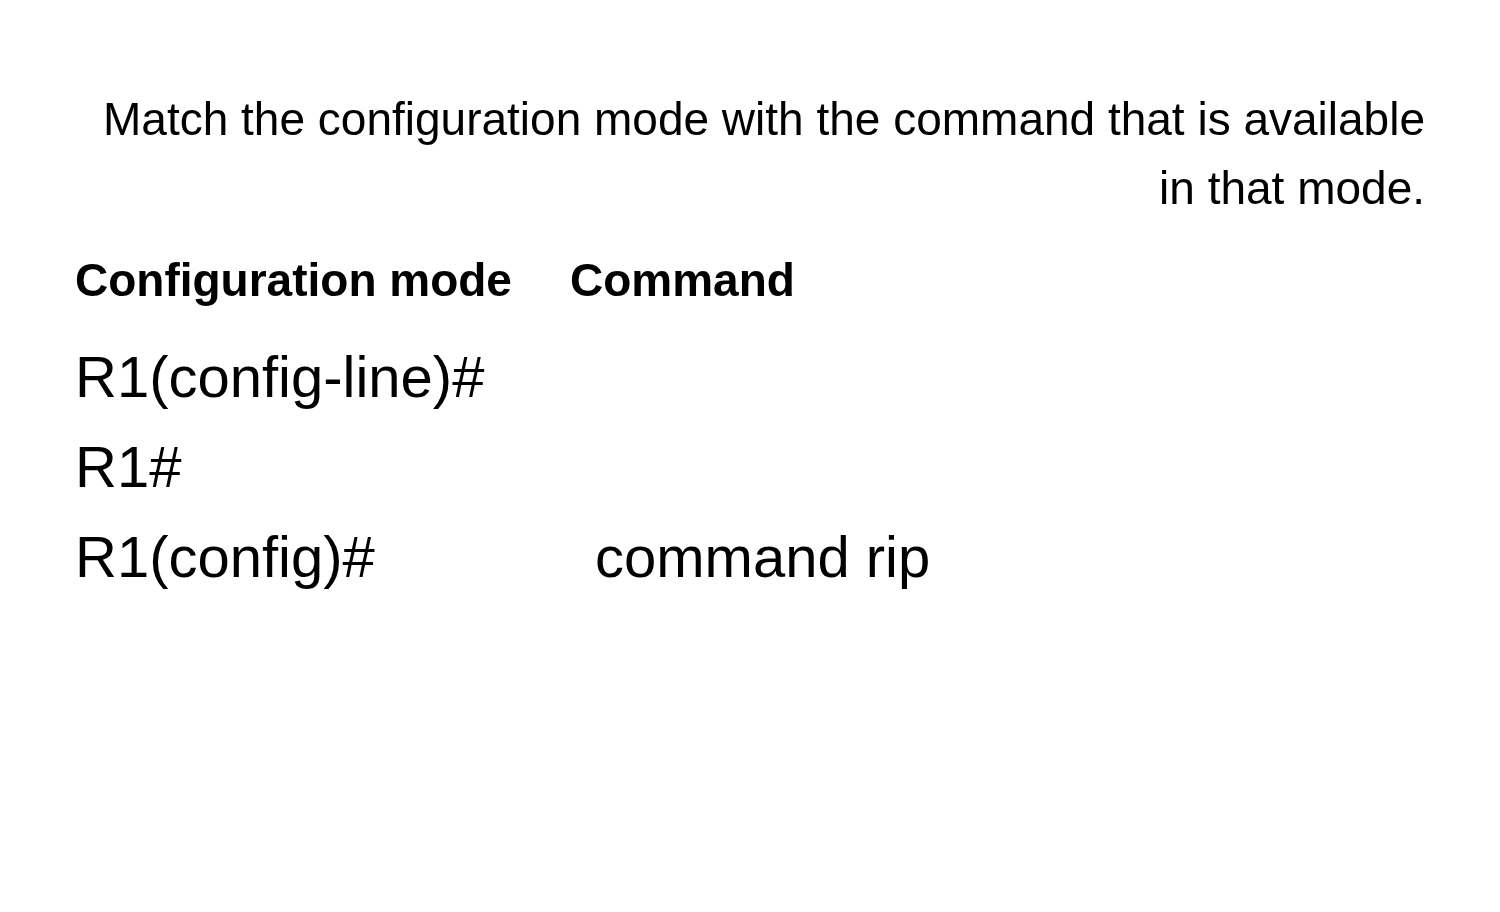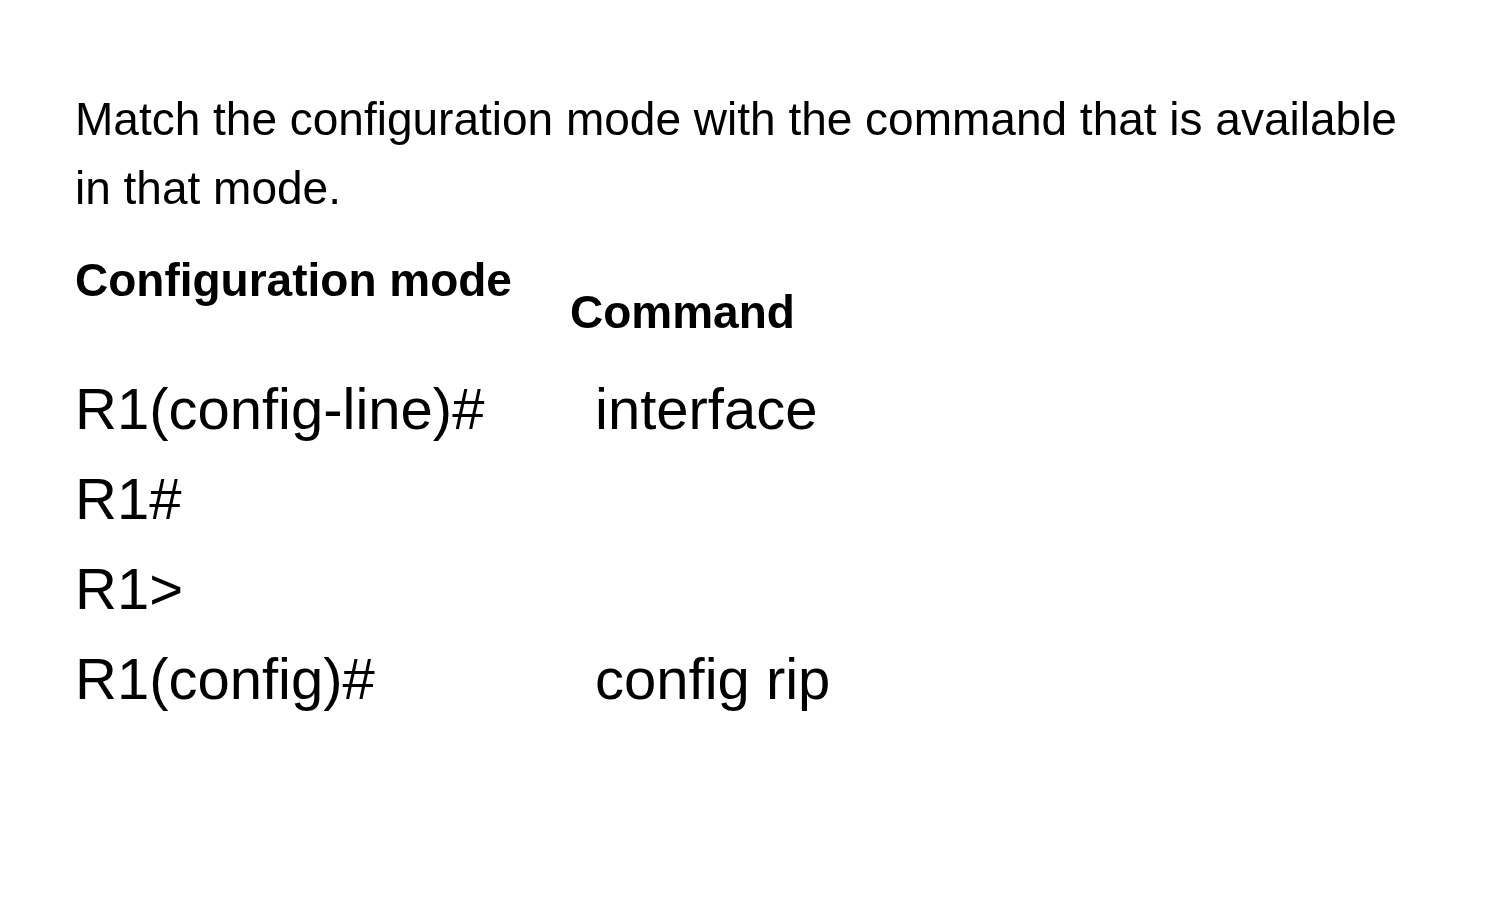--- a/index.html
+++ b/index.html
@@ -13,33 +13,33 @@
       color: #000000;
       width: 1500px;
       height: 912px;
       padding: 85px 75px;
     }
     .instruction {
       font-size: 46px;
       line-height: 1.5;
       font-weight: 400;
       margin-bottom: 30px;
+      text-align: right;
     }
     .headers {
       display: flex;
       font-size: 46px;
       font-weight: 700;
       margin-bottom: 25px;
     }
     .header-mode {
       width: 495px;
     }
     .header-command {
       flex: 1;
-      margin-top: 32px;
     }
     .row {
       display: flex;
       font-size: 58px;
       line-height: 1.55;
       font-weight: 400;
     }
     .cell-mode {
       width: 520px;
     }
@@ -52,30 +52,28 @@
 
 <p class="instruction">Match the configuration mode with the command that is available in that mode.</p>
 
 <div class="headers">
   <div class="header-mode">Configuration mode</div>
   <div class="header-command">Command</div>
 </div>
 
 <div class="row">
   <div class="cell-mode">R1(config-line)#</div>
-  <div class="cell-command">interface</div>
 </div>
 
 <div class="row">
   <div class="cell-mode">R1#</div>
 </div>
 
 <div class="row">
 </div>
 
 <div class="row">
-  <div class="cell-mode">R1&gt;</div>
 </div>
 
 <div class="row">
   <div class="cell-mode">R1(config)#</div>
-  <div class="cell-command">config rip</div>
+  <div class="cell-command">command rip</div>
 </div>
 
 </body></html>

